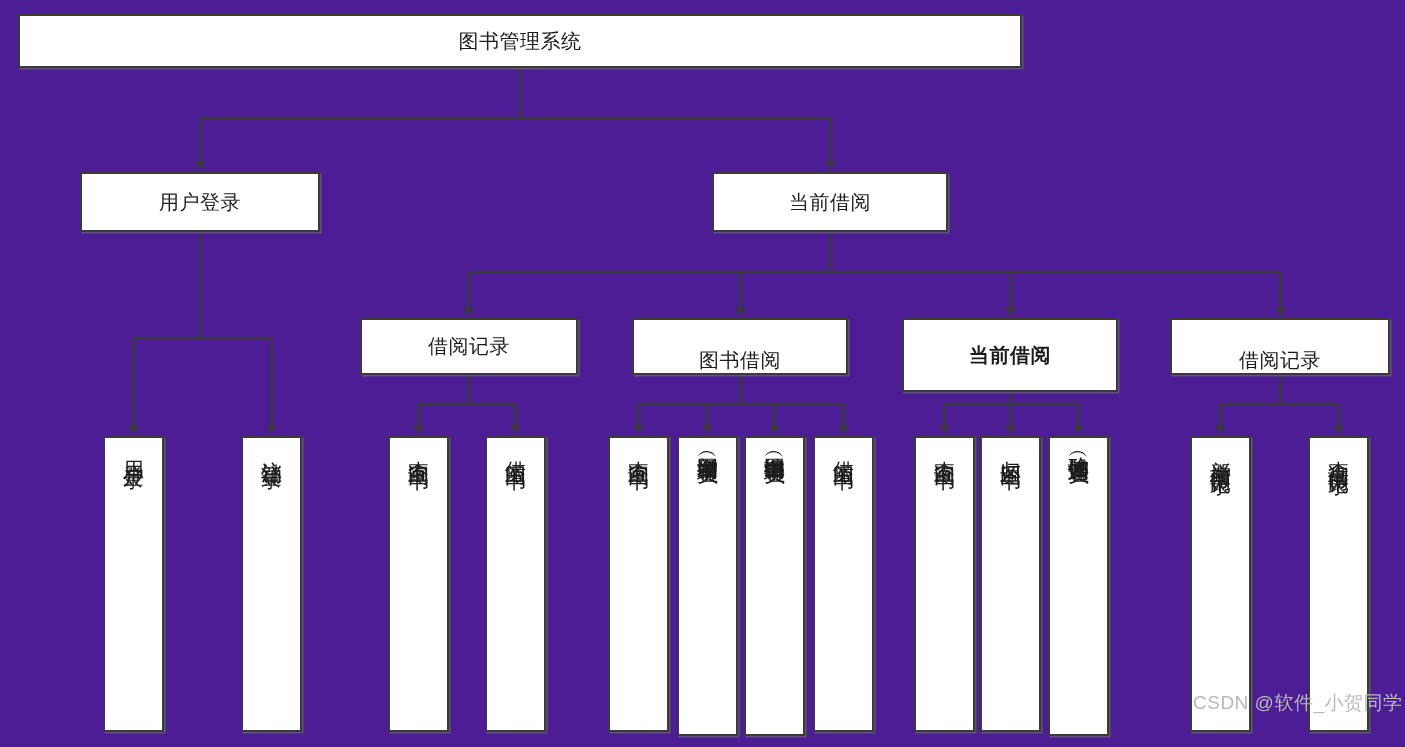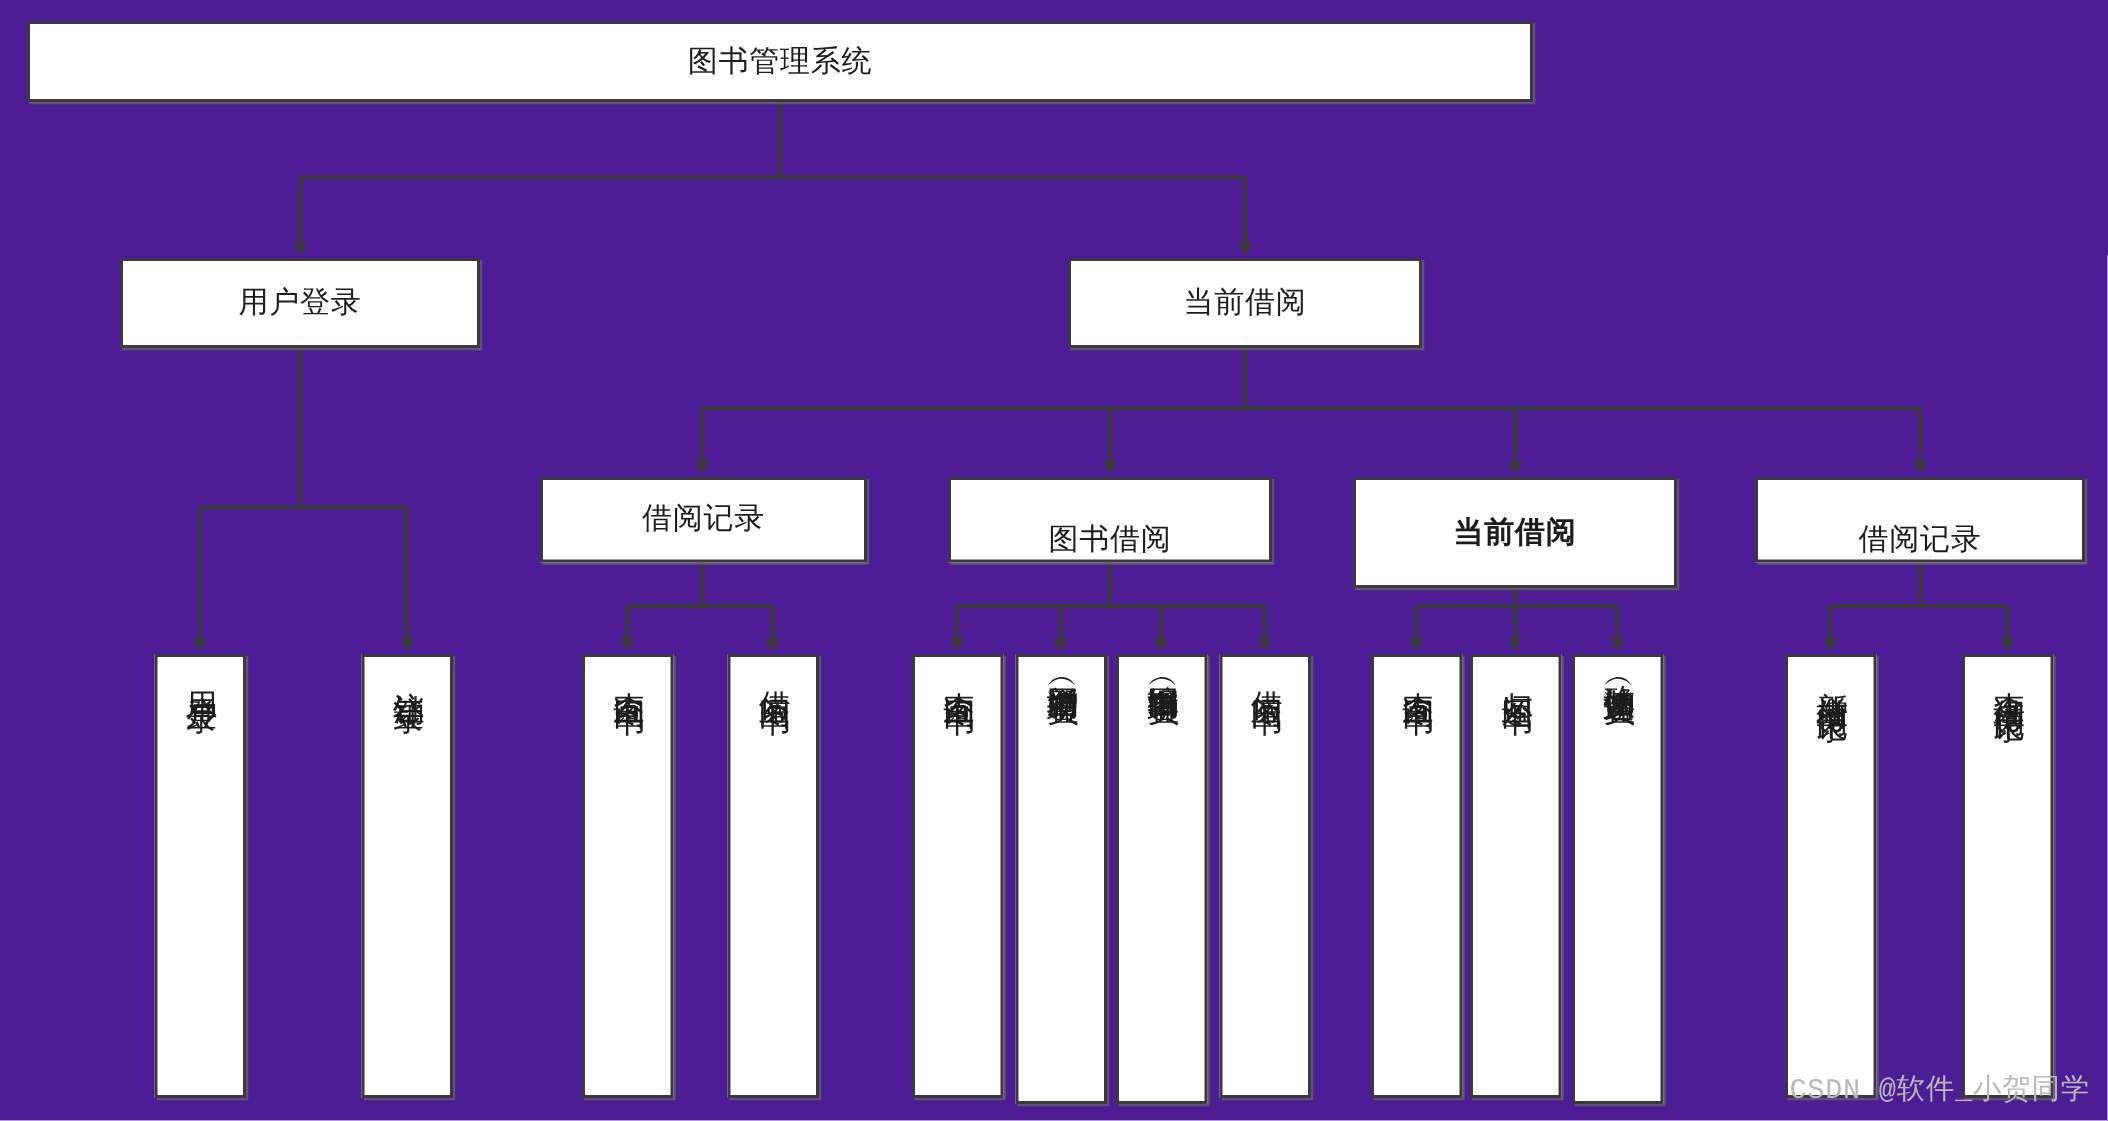--- a/index.html
+++ b/index.html
@@ -211,17 +211,17 @@
     <span class="node-label">确认归还（管理员）</span>
   </div>
 
   <div class="node vert" style="left:1190px; top:436px; width:61px; height:296px;">
     <span class="node-label">新增借阅记录</span>
   </div>
   <div class="node vert" style="left:1308px; top:436px; width:61px; height:296px;">
     <span class="node-label">查询借阅记录</span>
   </div>
 
-  <div class="watermark" style="left:1193px; top:713px;font-family:Liberation Mono, monospace;">
+  <div class="watermark" style="left:1193px; top:690px;">
     <span>CSDN @软件_小贺同学</span>
   </div>
 
 </div>
 
 </body></html>

